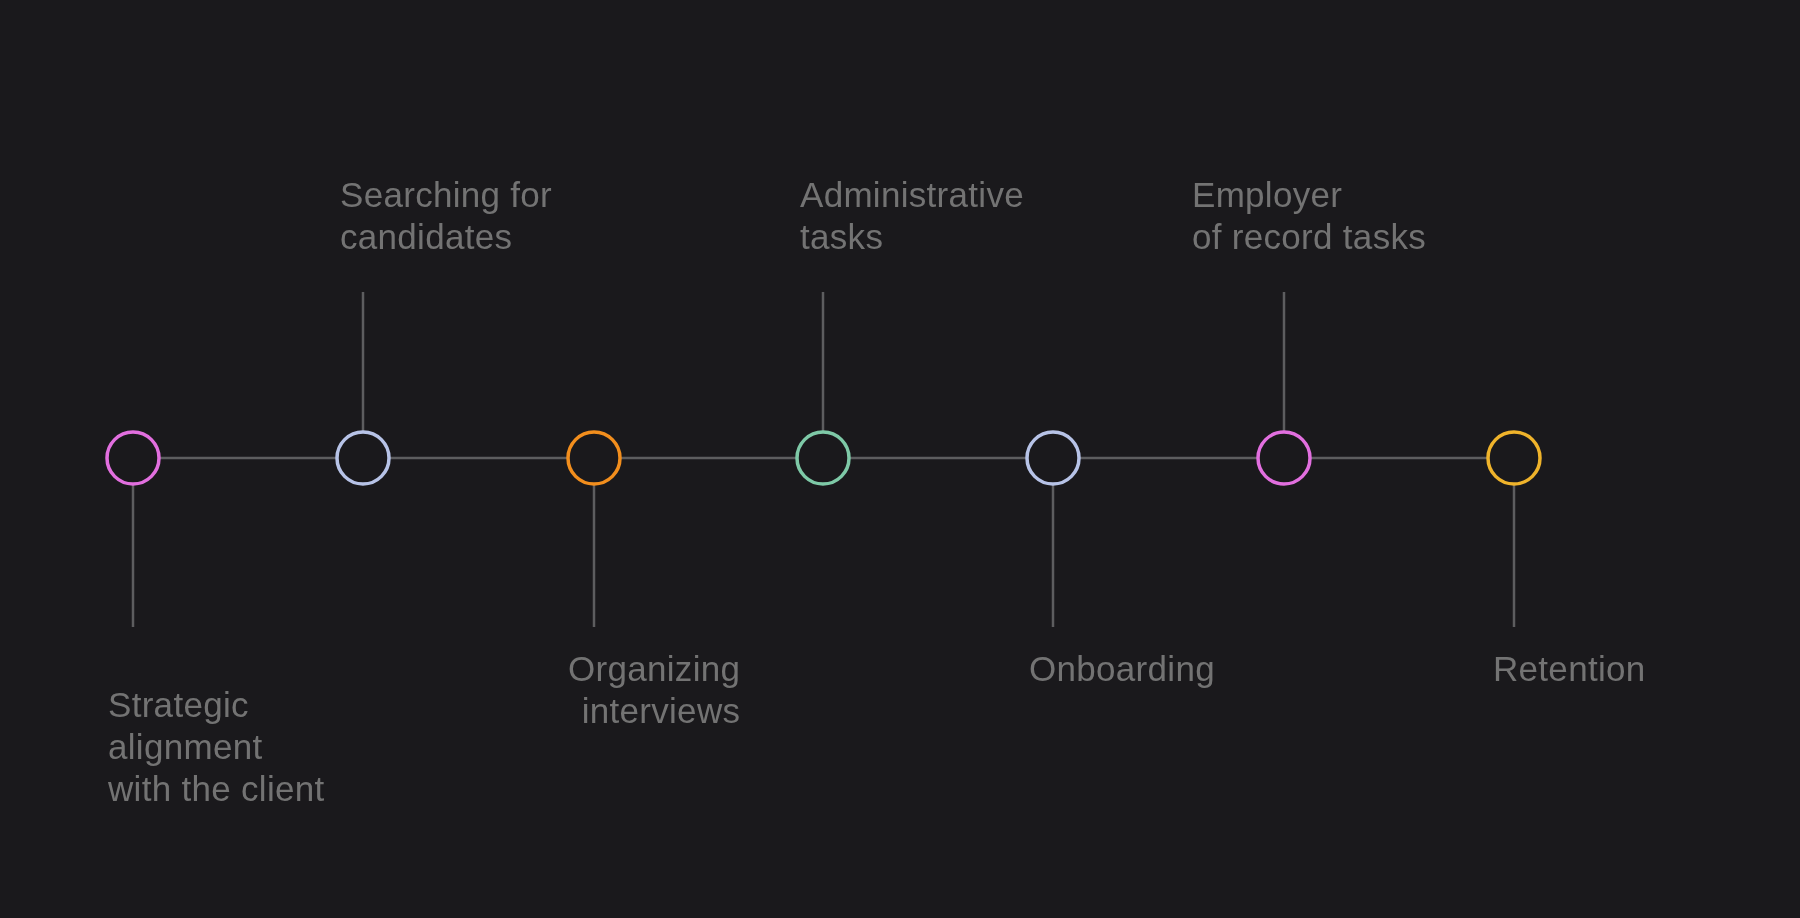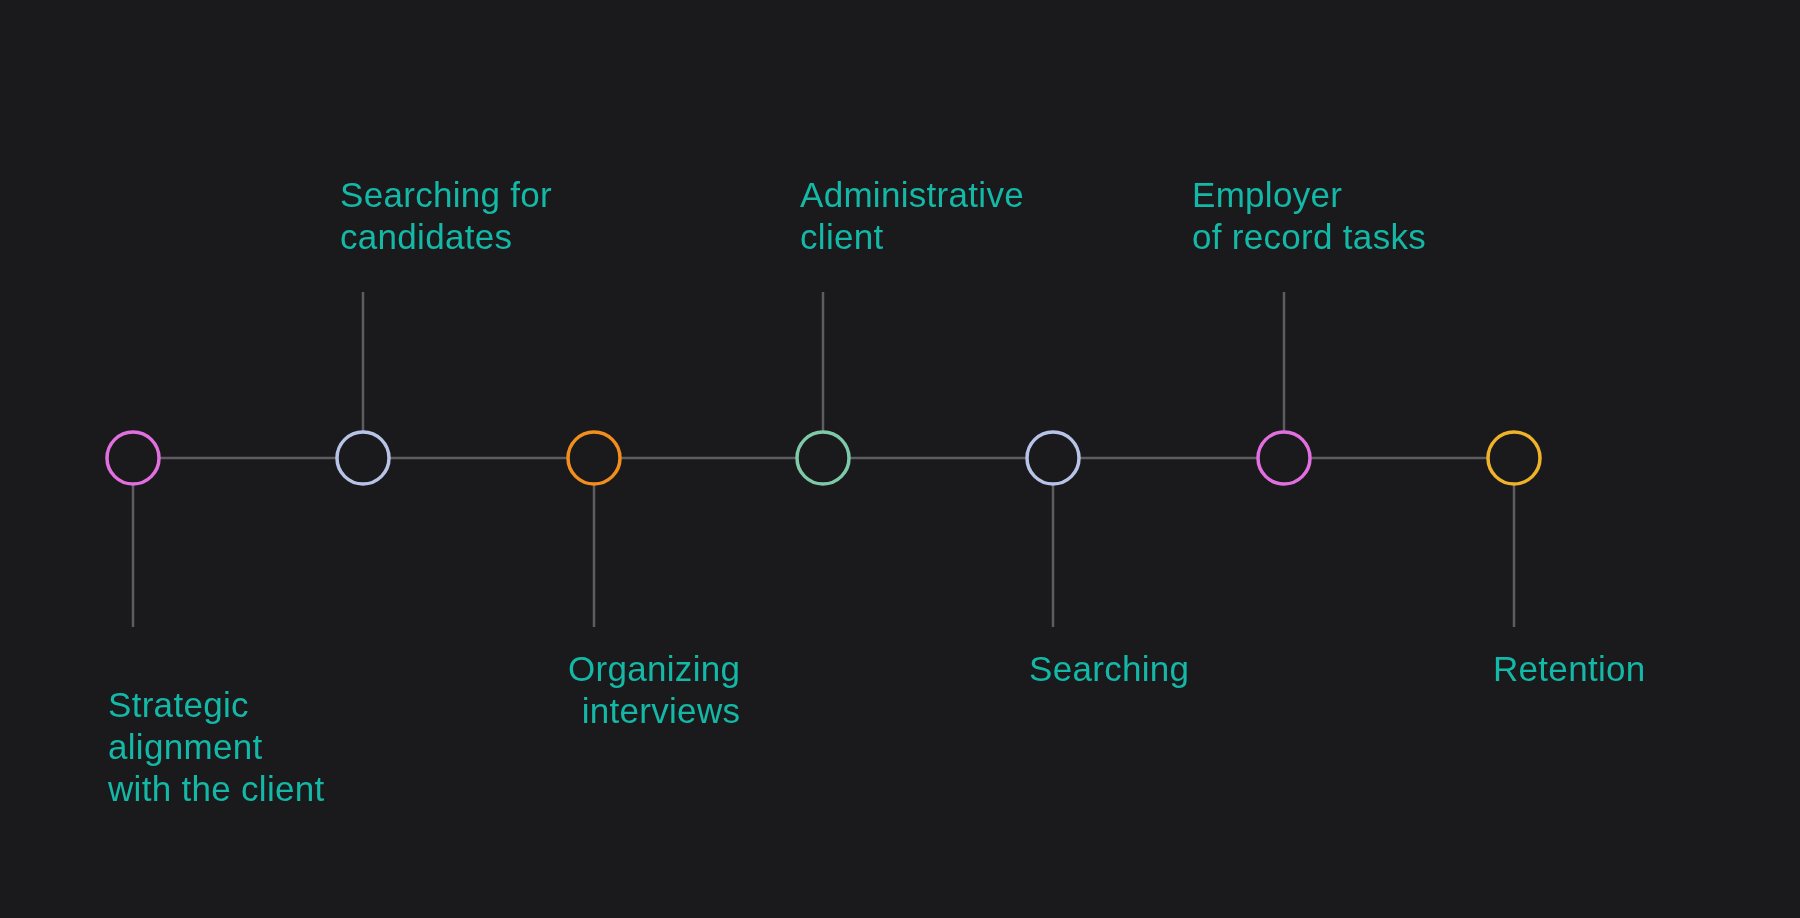--- a/index.html
+++ b/index.html
@@ -18,21 +18,21 @@
   .timeline-svg {
     position: absolute;
     left: 0;
     top: 0;
     width: 1800px;
     height: 918px;
     display: block;
   }
   .label {
     position: absolute;
-    color: #14b8a6;
+    color: #737373;
     font-size: 35px;
     line-height: 42px;
     font-weight: 500;
     letter-spacing: 0.3px;
     white-space: pre-line;
   }
 </style>
 </head>
 <body>
 
@@ -56,19 +56,19 @@
     </svg>
   <div id="labels">
       <div class="label" style="left: 108px; top: 684px;">Strategic
 alignment
 with the client</div>
       <div class="label" style="left: 340px; top: 174px;">Searching for
 candidates</div>
       <div class="label" style="left: 568px; top: 648px; text-align: right;">Organizing
 interviews</div>
       <div class="label" style="left: 800px; top: 174px;">Administrative
-client</div>
-      <div class="label" style="left: 1029px; top: 648px;">Searching</div>
+tasks</div>
+      <div class="label" style="left: 1029px; top: 648px;">Onboarding</div>
       <div class="label" style="left: 1192px; top: 174px;">Employer
 of record tasks</div>
       <div class="label" style="left: 1493px; top: 648px; text-align: right;">Retention</div>
     </div>
 </div>
 
 </body></html>

